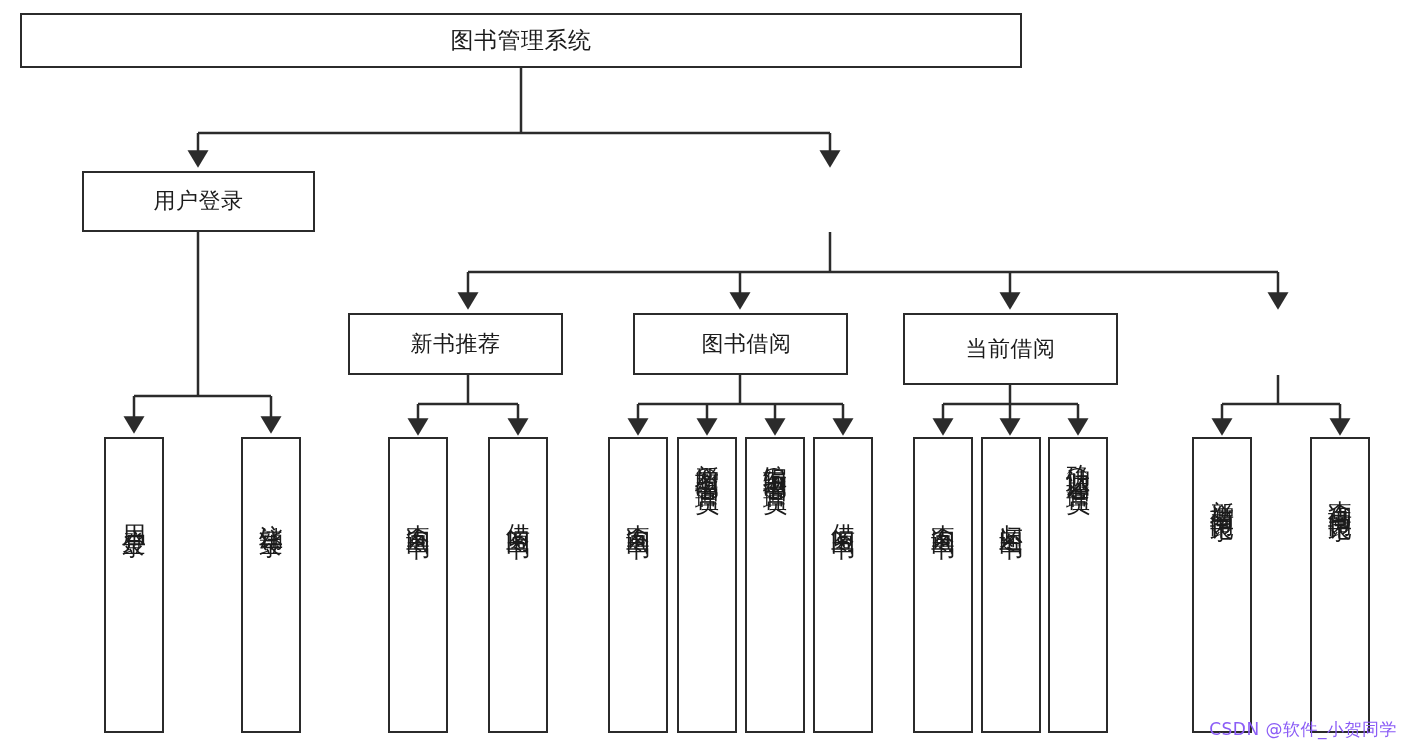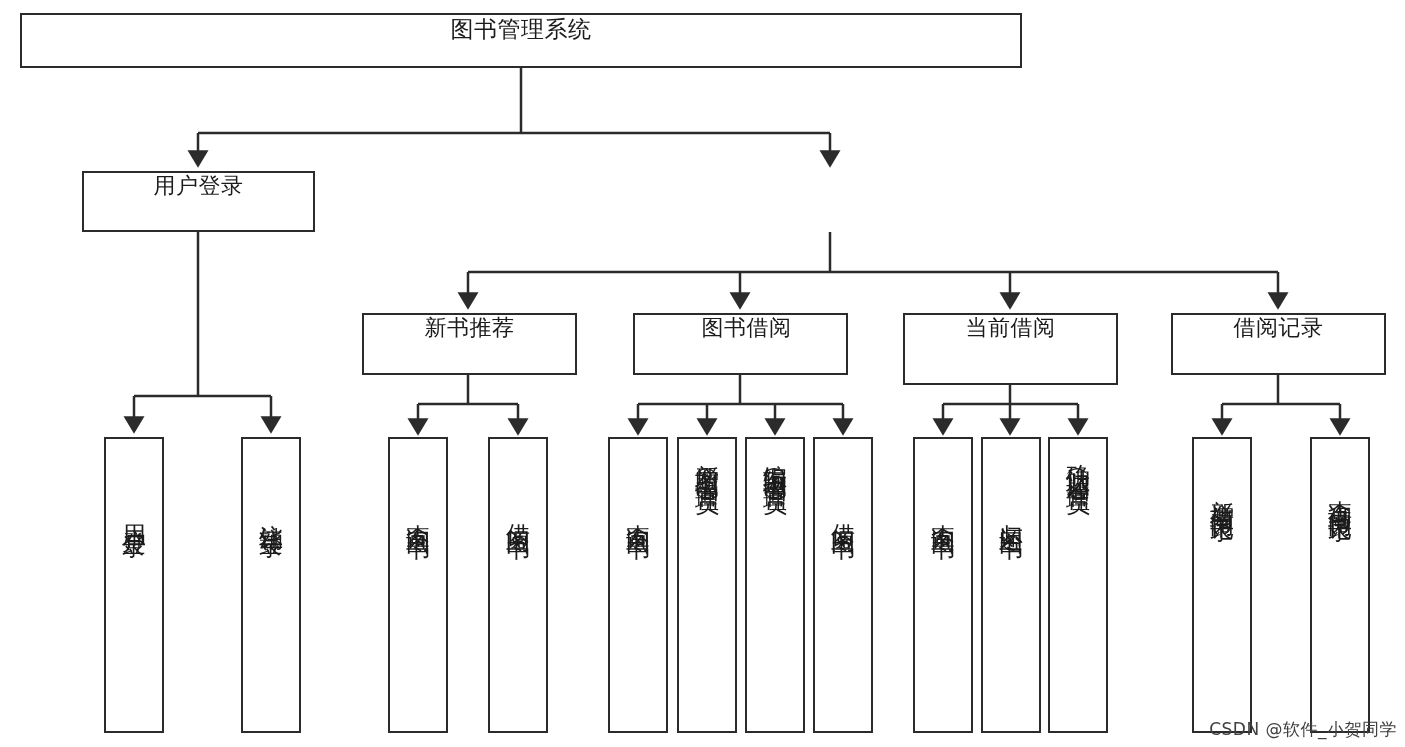--- a/index.html
+++ b/index.html
@@ -19,21 +19,21 @@
     left:0; top:0;
     width:1405px; height:747px;
     pointer-events:none;
   }
   .node{
     position:absolute;
     box-sizing:border-box;
     background:#ffffff;
     border:2px solid #2b2b2b;
     display:flex;
-    align-items:flex-start;
+    align-items:center;
     justify-content:center;
     z-index:3;
   }
   .node .label{
     color:#1b1b1b;
     line-height:1.22;
     text-align:center;
     white-space:nowrap;
   }
   
@@ -54,21 +54,21 @@
     font-size:24px;
     letter-spacing:4px;
     line-height:1;
     white-space:nowrap;
   }
   .watermark{
     position:absolute;
     right:8px;
     bottom:6px;
     font-size:17px;
-    color:#404040;
+    color:#8b5cf6;
     z-index:6;
     white-space:nowrap;
     letter-spacing:0.5px;
   }
 </style>
 </head>
 <body>
 
 <div id="canvas">
 
@@ -124,35 +124,32 @@
 
   <div class="node horiz root" style="left:20px;top:13px;width:1002px;height:55px;">
     <span class="label">图书管理系统</span>
   </div>
 
   <div class="node horiz" style="left:82px;top:171px;width:233px;height:61px;">
     <span class="label">用户登录</span>
   </div>
 
 
-  <div class="node horiz" style="left:362px;top:313px;width:215px;height:62px;">
+  <div class="node horiz" style="left:348px;top:313px;width:215px;height:62px;">
     <span class="label">新书推荐</span>
   </div>
 
   <div class="node horiz" style="left:633px;top:313px;width:215px;height:62px;padding-left:12px;">
     <span class="label">图书借阅</span>
   </div>
 
   <div class="node horiz" style="left:903px;top:313px;width:215px;height:72px;">
     <span class="label">当前借阅</span>
   </div>
 
-  <div class="node horiz" style="left:1171px;top:313px;width:215px;height:62px;">
-    <span class="label">借阅记录</span>
-  </div>
 
   <div class="node vert" style="left:104px;top:437px;width:60px;height:296px;padding-top:66px;">
     <span class="label">用户登录</span>
   </div>
   <div class="node vert" style="left:241px;top:437px;width:60px;height:296px;padding-top:66px;">
     <span class="label">注销登录</span>
   </div>
 
   <div class="node vert" style="left:388px;top:437px;width:60px;height:296px;padding-top:66px;">
     <span class="label">查询图书</span>

